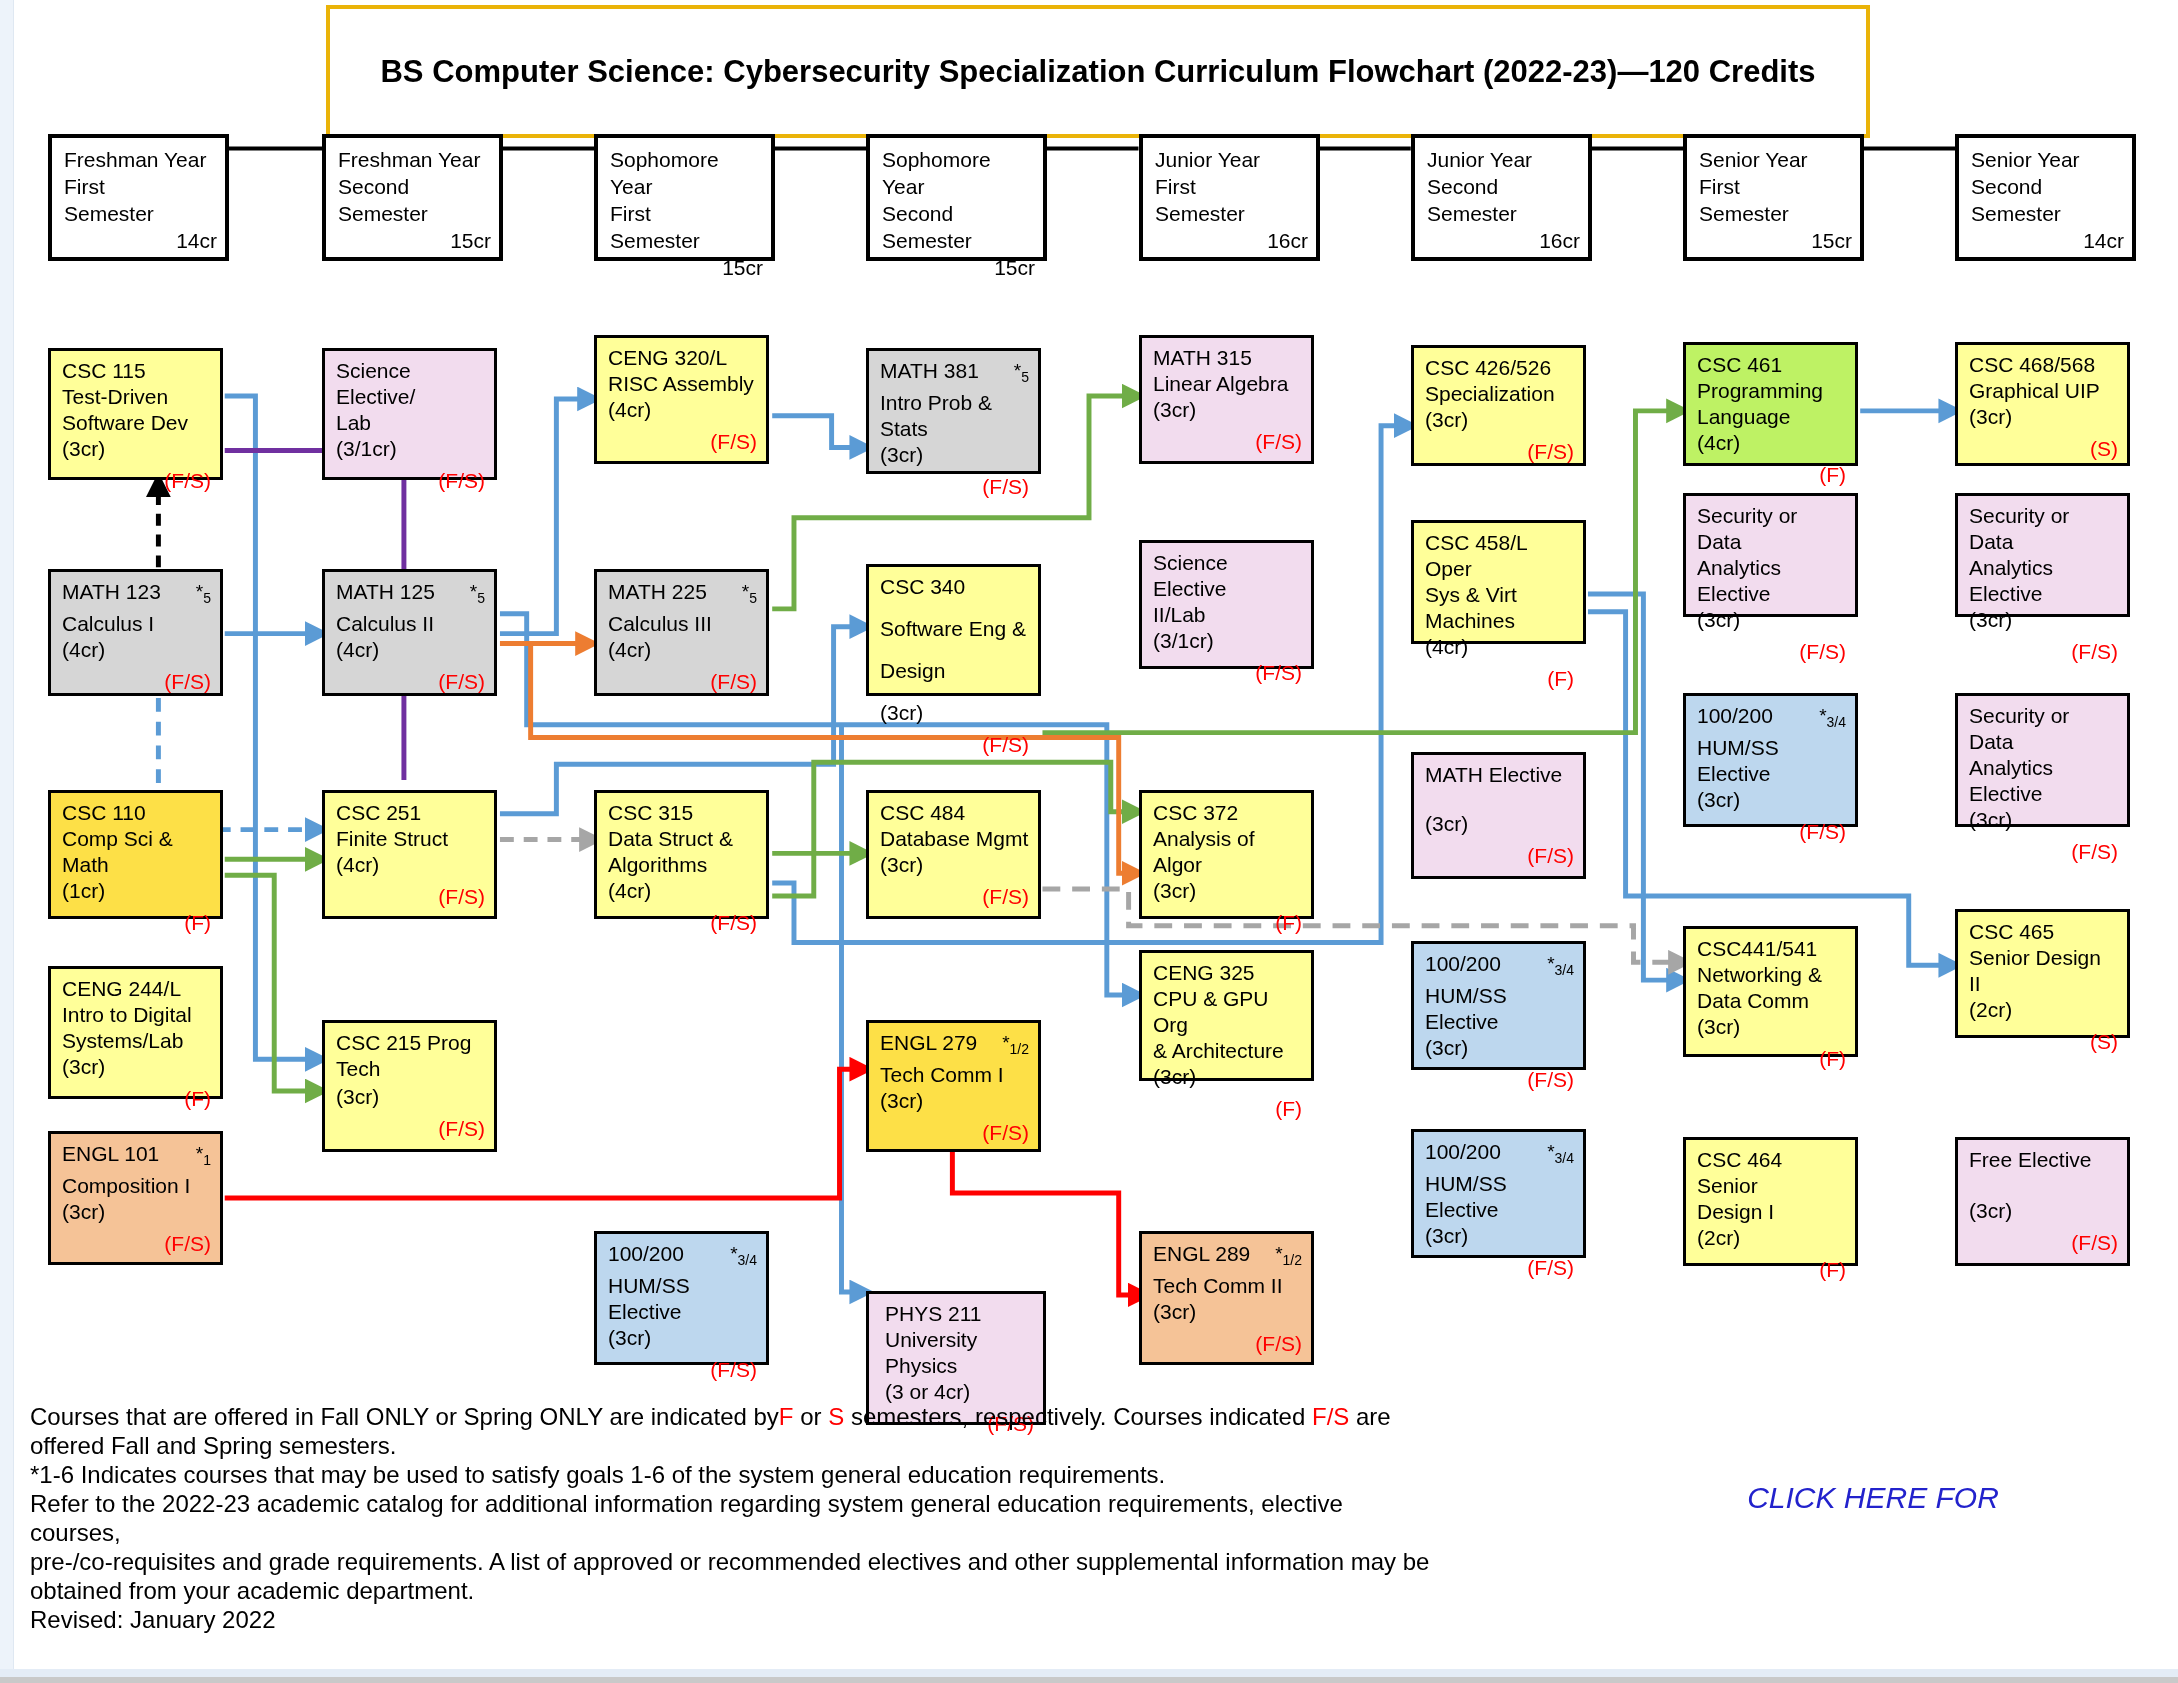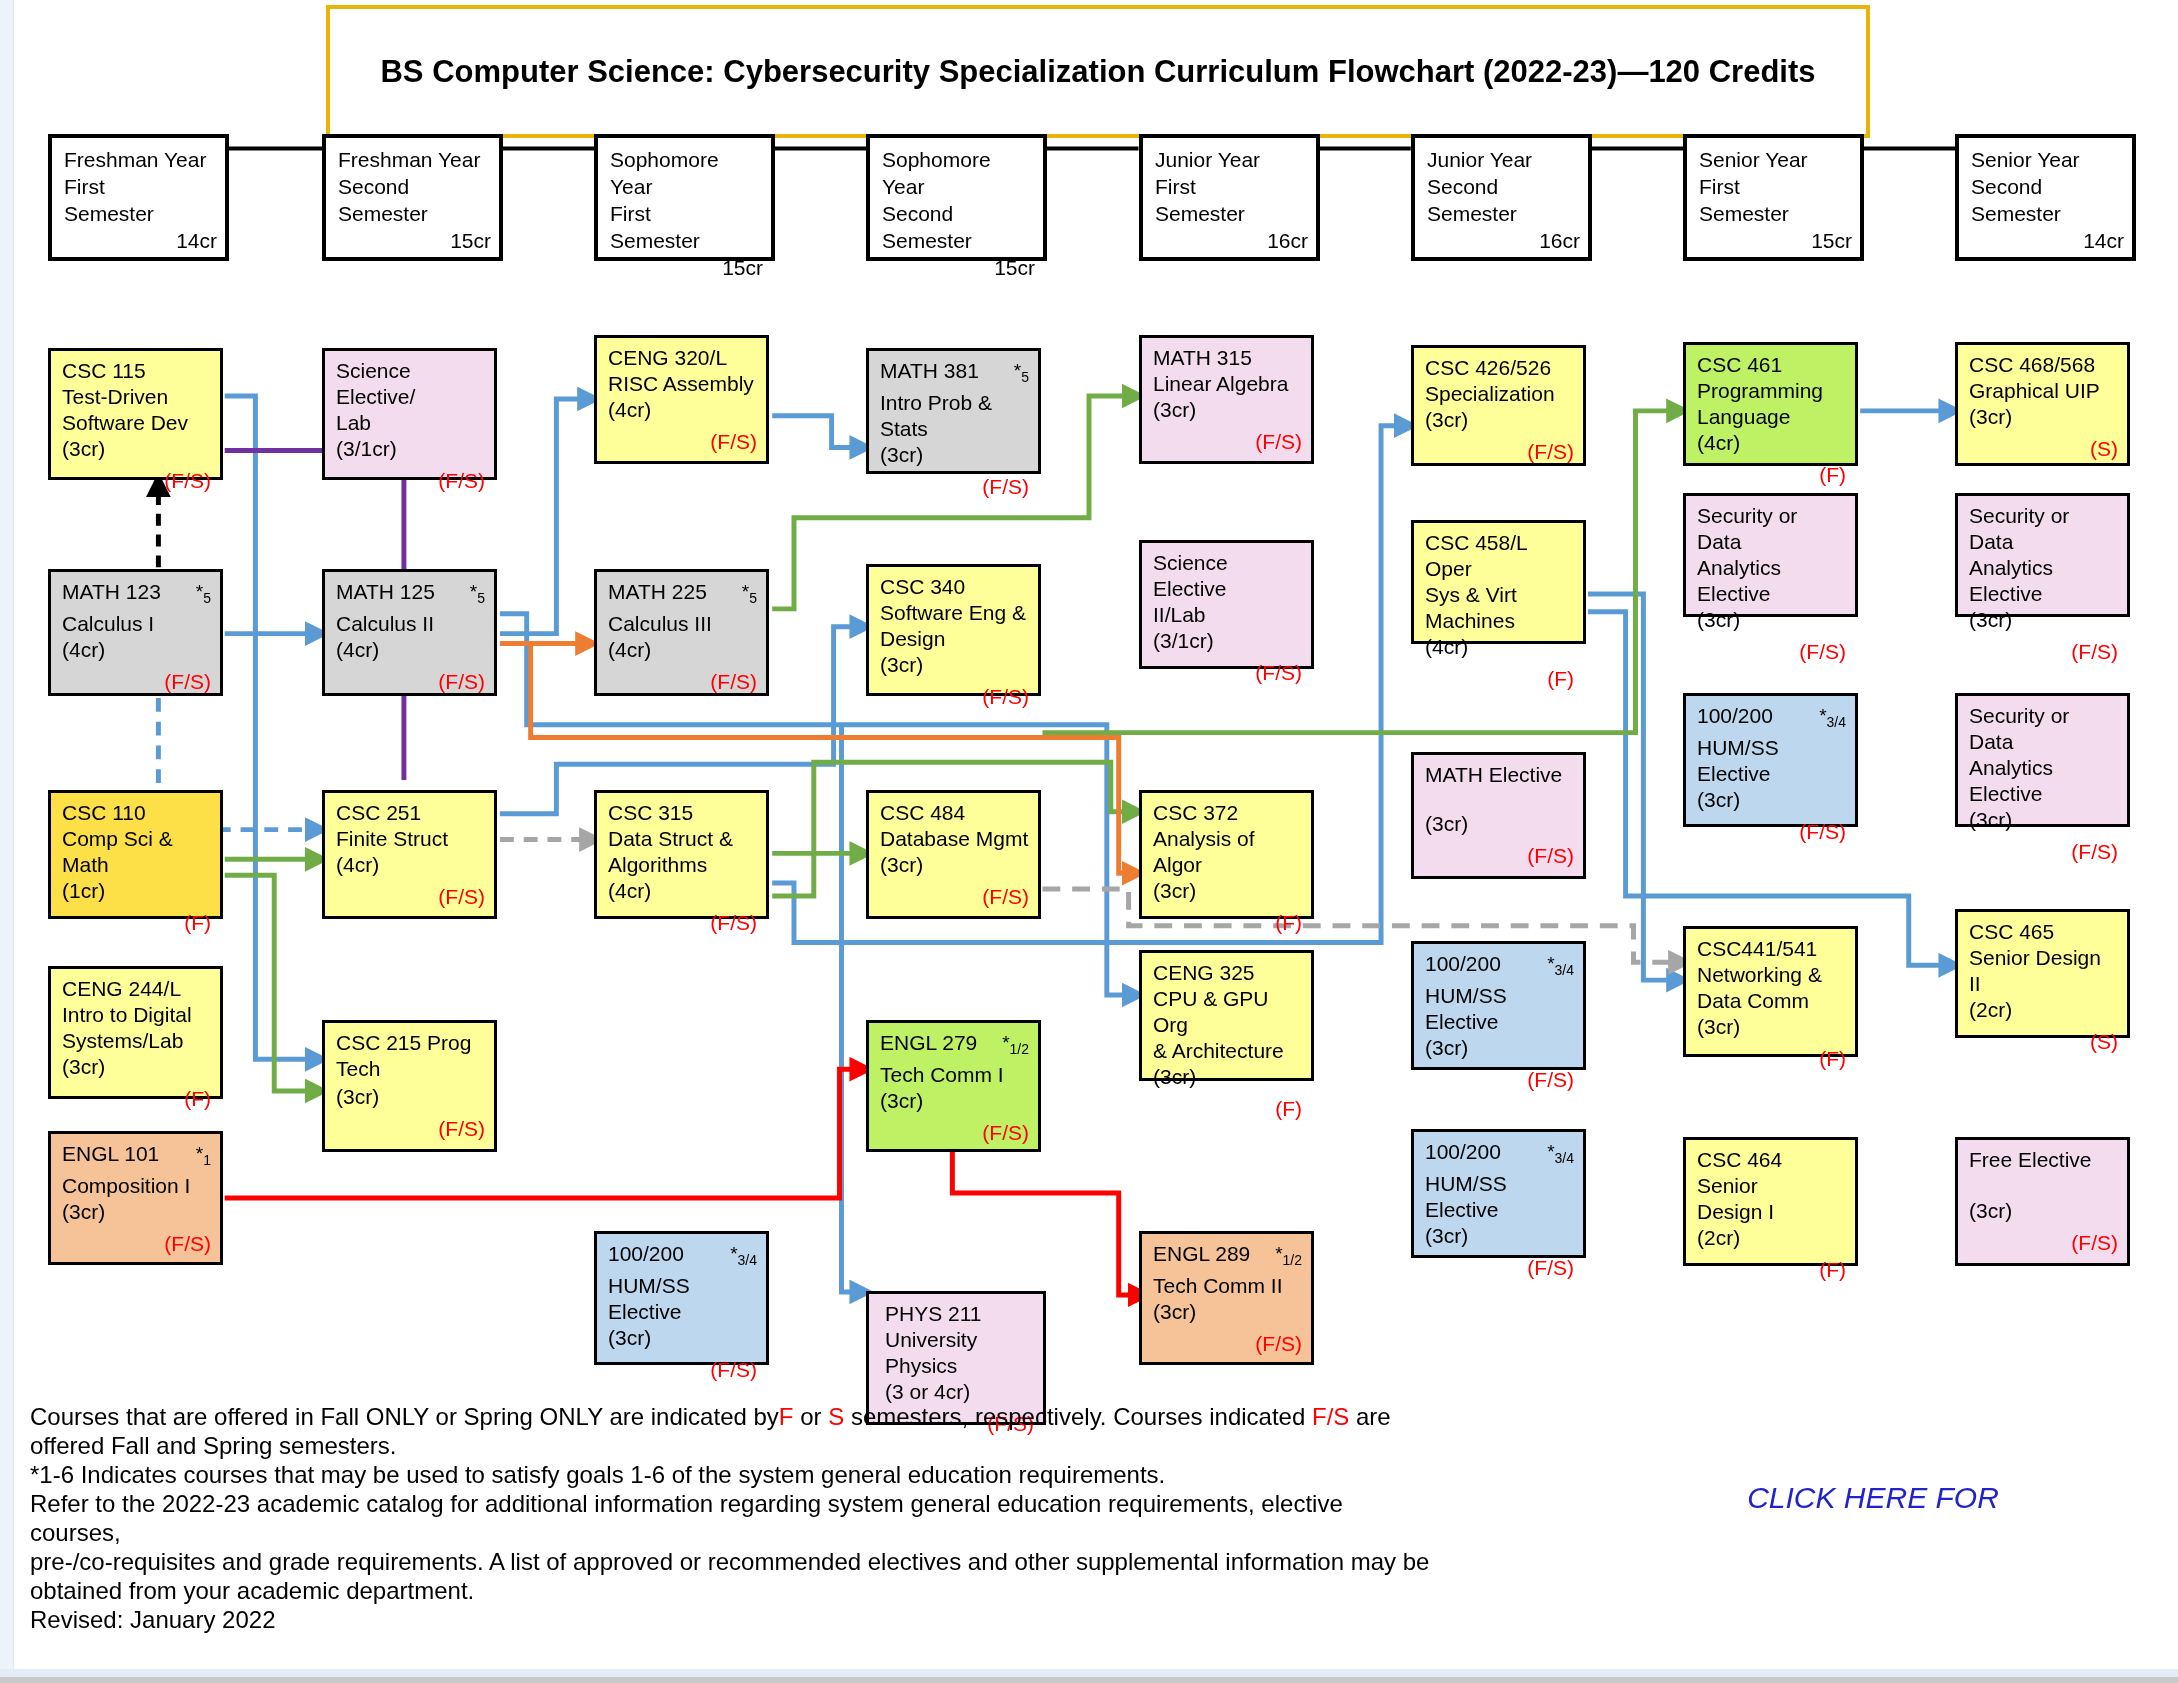--- a/index.html
+++ b/index.html
@@ -318,42 +318,42 @@
           <span>MATH 381</span>
           <span class="sup">*<span class="supnum">5</span></span>
         </div>
         <div>Intro Prob &amp;</div>
         <div>Stats</div>
         <div class="crrow">
           <span>(3cr)</span>
           <span class="term">(F/S)</span>
         </div>
       </div>
-      <div class="box inline" style="left: 866px; top: 564px; width: 149px; height: 112px; background: rgb(255, 255, 153);">
+      <div class="box inline" style="left: 866px; top: 564px; width: 149px; height: 112px; background: rgb(255, 255, 153); gap: 16px;">
         <div class="l1">
           <span>CSC 340</span>
         </div>
         <div>Software Eng &amp;</div>
         <div>Design</div>
         <div class="crrow">
           <span>(3cr)</span>
           <span class="term">(F/S)</span>
         </div>
       </div>
       <div class="box" style="left: 866px; top: 790px; width: 149px; height: 109px; background: rgb(255, 255, 153);">
         <div class="l1">
           <span>CSC 484</span>
         </div>
         <div>Database Mgmt</div>
         <div class="crrow">
           <span>(3cr)</span>
           <span class="term">(F/S)</span>
         </div>
       </div>
-      <div class="box" style="left: 866px; top: 1020px; width: 149px; height: 112px; background: #bef264;">
+      <div class="box" style="left: 866px; top: 1020px; width: 149px; height: 112px; background: #fde047;">
         <div class="l1">
           <span>ENGL 279</span>
           <span class="sup">*<span class="supnum">1/2</span></span>
         </div>
         <div>Tech Comm I</div>
         <div class="crrow">
           <span>(3cr)</span>
           <span class="term">(F/S)</span>
         </div>
       </div>

